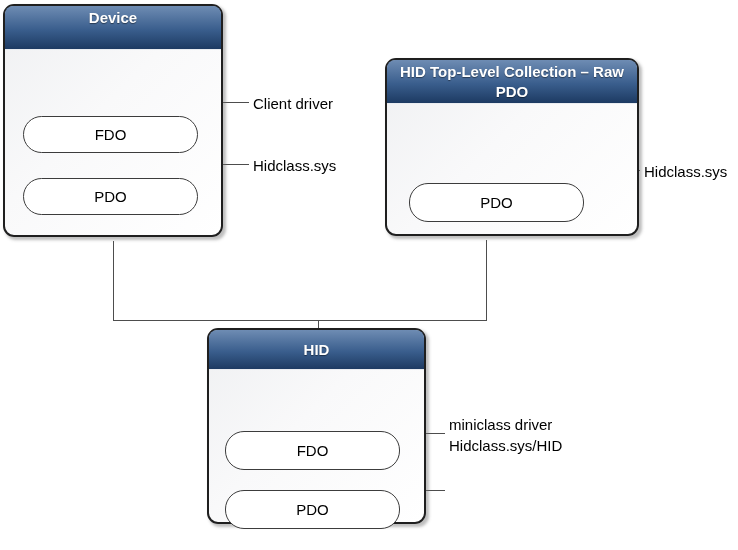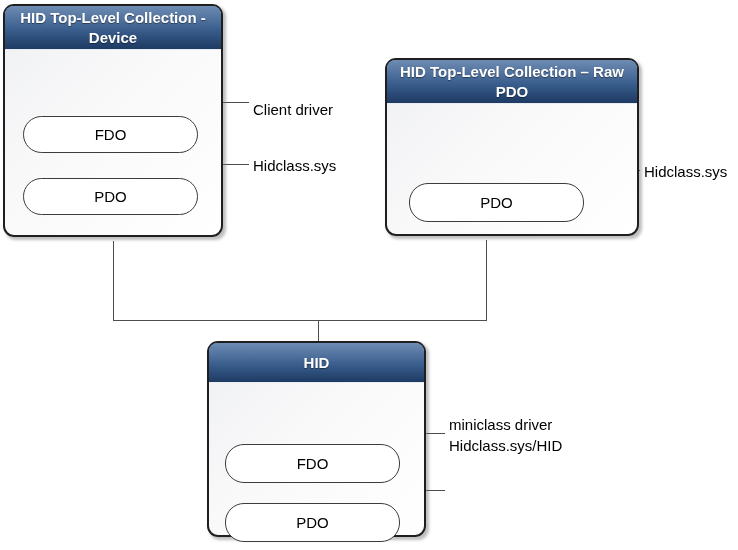--- a/index.html
+++ b/index.html
@@ -92,54 +92,53 @@
   <div class="line v" style="left:318px; top:320px; height:23px;"></div>
 
   <div class="line h" style="left:200px; top:102px; width:49px;"></div>
   <div class="line h" style="left:200px; top:164px; width:49px;"></div>
   <div class="line h" style="left:576px; top:170px; width:64px;"></div>
   <div class="line h" style="left:402px; top:433px; width:43px;"></div>
   <div class="line h" style="left:402px; top:490px; width:43px;"></div>
 
   <div class="box" style="left:3px; top:4px; width:220px; height:233px;">
     <div class="box-header two-line">
-      <div>HID Top-Level Collection -</div>
       <div>Device</div>
     </div>
     <div class="pill" style="left:18px; top:77px;">
       <span>FDO</span>
     </div>
     <div class="pill" style="left:18px; top:139px;">
       <span>PDO</span>
     </div>
   </div>
 
   <div class="box" style="left:385px; top:58px; width:254px; height:178px;">
     <div class="box-header two-line">
       <div>HID Top-Level Collection – Raw</div>
       <div>PDO</div>
     </div>
     <div class="pill tall" style="left:22px; top:90px;">
       <span>PDO</span>
     </div>
   </div>
 
-  <div class="box" style="left:207px; top:341px; width:219px; height:196px;">
+  <div class="box" style="left:207px; top:328px; width:219px; height:196px;">
     <div class="box-header one-line">
       <div>HID</div>
     </div>
     <div class="pill tall" style="left:16px; top:68px;">
       <span>FDO</span>
     </div>
     <div class="pill tall" style="left:16px; top:127px;">
       <span>PDO</span>
     </div>
   </div>
 
-  <div class="callout" style="left:253px; top:99px;">
+  <div class="callout" style="left:253px; top:93px;">
     <div>Client driver</div>
   </div>
   <div class="callout" style="left:253px; top:155px;">
     <div>Hidclass.sys</div>
   </div>
   <div class="callout" style="left:644px; top:161px;">
     <div>Hidclass.sys</div>
   </div>
   <div class="callout" style="left:449px; top:414px;">
     <div>miniclass driver</div>

